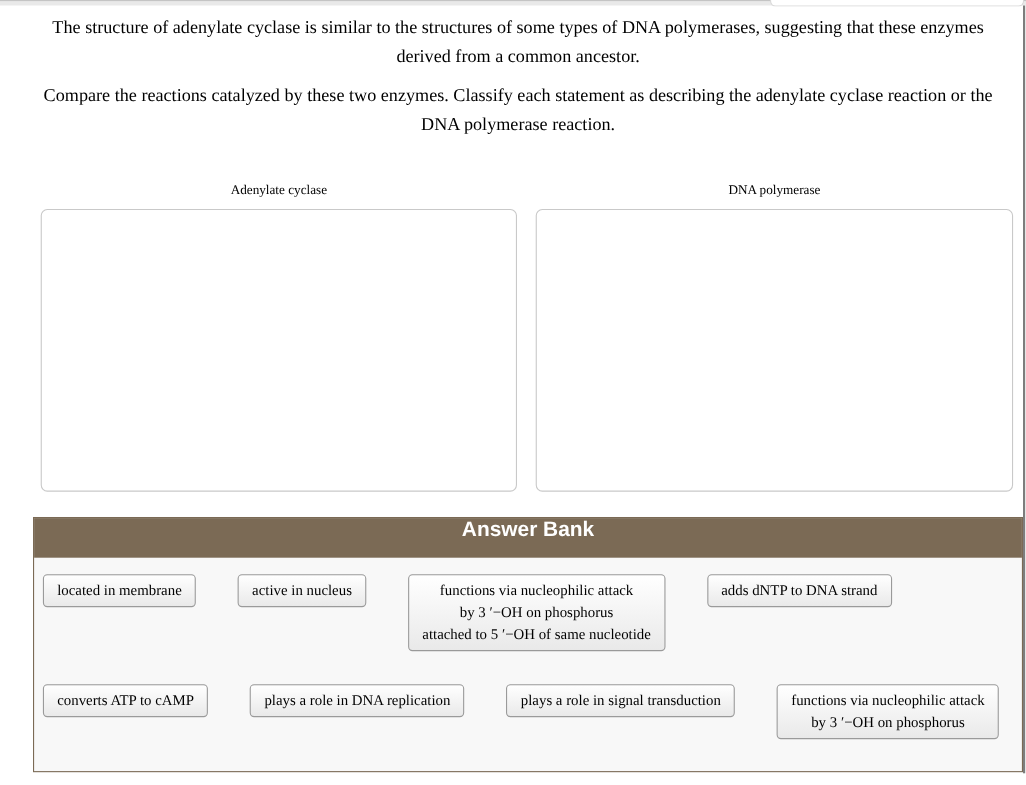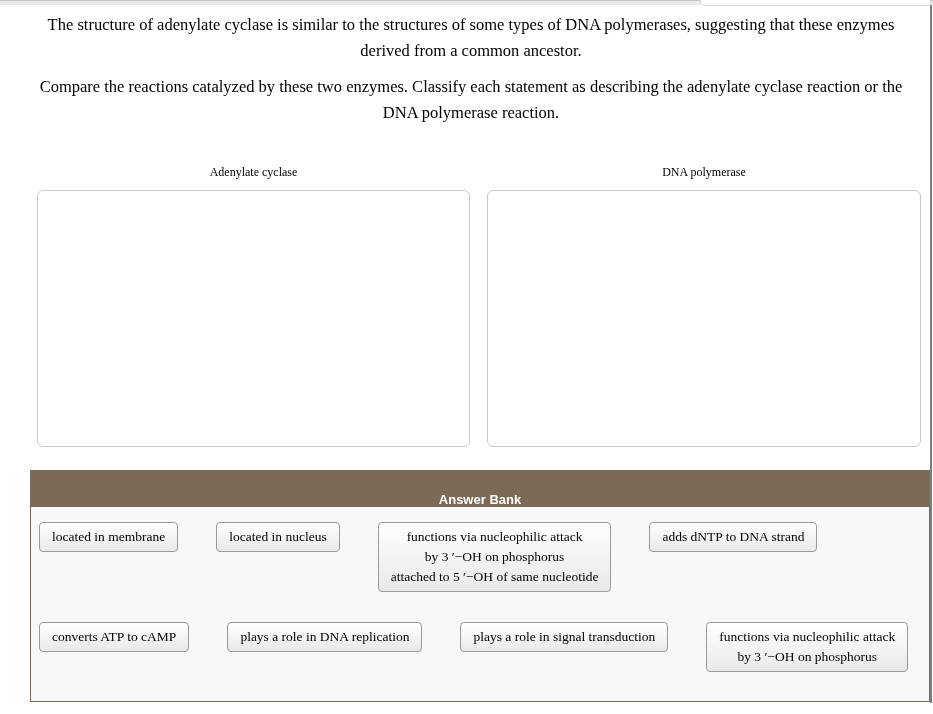--- a/index.html
+++ b/index.html
@@ -73,22 +73,22 @@
     position: absolute; left: 30px; top: 470px;
     width: 900px; height: 232px;
     border: 1px solid var(--bank-border);
     background: var(--bank-body-bg);
   }
   .bank-header {
     height: 36px;
     background: var(--bank-header-bg);
     color: #ffffff;
     font-family: "Liberation Sans", sans-serif;
-    font-size: 13px; font-weight: 700;
-    display: flex; align-items: flex-end; justify-content: center;
+    font-size: 19px; font-weight: 700;
+    display: flex; align-items: flex-start; justify-content: center;
   }
   .bank-body { padding: 15px 8px 13px 8px; }
   .bank-row {
     display: flex; align-items: flex-start;
     gap: 38px;
     margin-bottom: 30px;
   }
   .bank-row:last-child { margin-bottom: 12px; }
 
   .tile {
@@ -125,21 +125,21 @@
 <div class="answer-bank">
   <div class="bank-header">
     <span>Answer Bank</span>
   </div>
   <div class="bank-body">
     <div class="bank-row">
       <div class="tile">
         <div class="tile-line">located in membrane</div>
       </div>
       <div class="tile">
-        <div class="tile-line">located in nucleus</div>
+        <div class="tile-line">active in nucleus</div>
       </div>
       <div class="tile">
         <div class="tile-line">functions via nucleophilic attack</div>
         <div class="tile-line">by 3 ′−OH on phosphorus</div>
         <div class="tile-line">attached to 5 ′−OH of same nucleotide</div>
       </div>
       <div class="tile">
         <div class="tile-line">adds dNTP to DNA strand</div>
       </div>
     </div>

